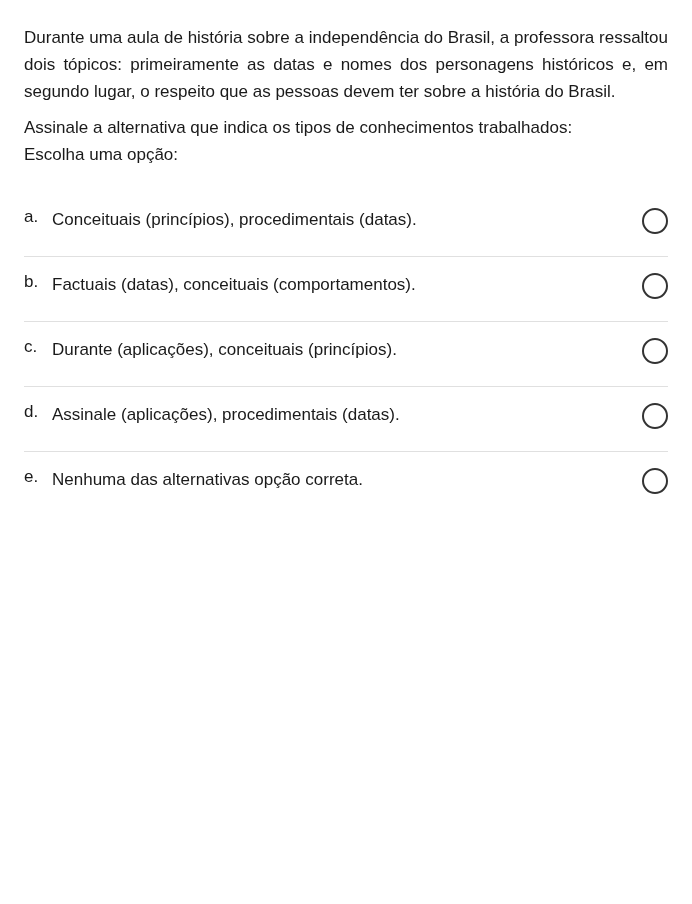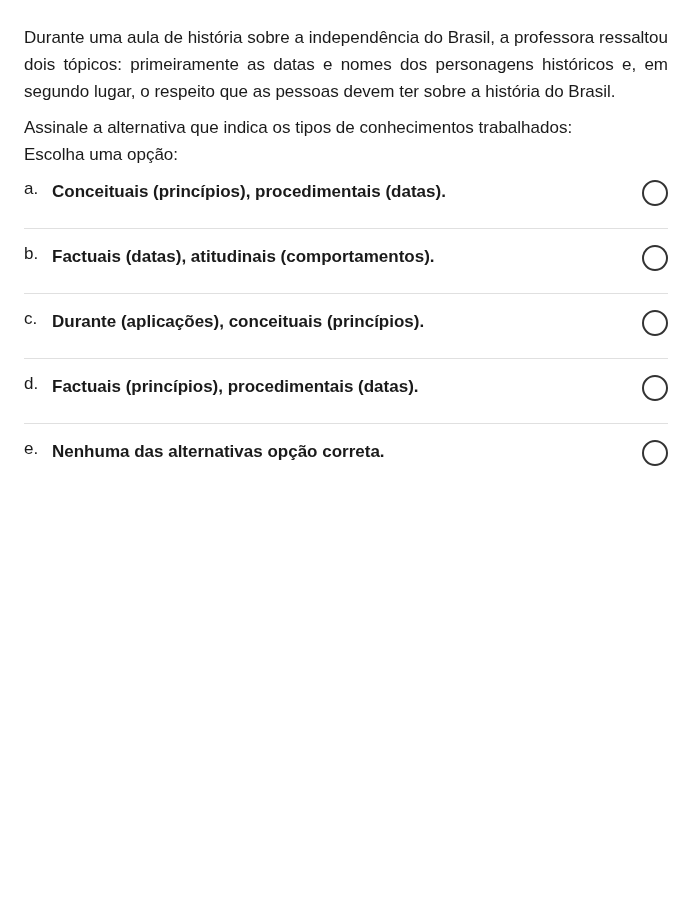--- a/index.html
+++ b/index.html
@@ -23,20 +23,21 @@
       line-height: 1.6;
       margin-bottom: 8px;
     }
 
     .instructions {
       line-height: 1.6;
     }
 
     .choose-option {
       line-height: 1.6;
+      margin-bottom: 28px;
     }
 
     .options-list {
       list-style: none;
       padding: 0;
     }
 
     .option-item {
       display: flex;
       align-items: flex-start;
@@ -57,21 +58,20 @@
       font-size: 17px;
       color: #1a1a1a;
       padding-top: 1px;
     }
 
     .option-label {
       flex: 1;
       line-height: 1.6;
       font-size: 17px;
       color: #1a1a1a;
-      font-weight: bold;
     }
 
     .radio-btn {
       width: 26px;
       height: 26px;
       border-radius: 50%;
       border: 2px solid #333333;
       background: transparent;
       flex-shrink: 0;
       margin-left: 12px;
@@ -105,37 +105,37 @@
       <div class="option-left">
         <span class="option-letter">a.</span>
         <span class="option-label">Conceituais (princípios), procedimentais (datas).</span>
       </div>
       <input type="radio" name="quiz-option" class="radio-btn" style="">
     </li>
     <hr class="separator">
     <li class="option-item">
       <div class="option-left">
         <span class="option-letter">b.</span>
-        <span class="option-label">Factuais (datas), atitudinais (comportamentos).</span>
+        <span class="option-label">Factuais (datas), conceituais (comportamentos).</span>
       </div>
       <input type="radio" name="quiz-option" class="radio-btn" style="">
     </li>
     <hr class="separator">
     <li class="option-item">
       <div class="option-left">
         <span class="option-letter">c.</span>
         <span class="option-label">Durante (aplicações), conceituais (princípios).</span>
       </div>
       <input type="radio" name="quiz-option" class="radio-btn" style="">
     </li>
     <hr class="separator">
     <li class="option-item">
       <div class="option-left">
         <span class="option-letter">d.</span>
-        <span class="option-label">Factuais (princípios), procedimentais (datas).</span>
+        <span class="option-label">Assinale (aplicações), procedimentais (datas).</span>
       </div>
       <input type="radio" name="quiz-option" class="radio-btn" style="">
     </li>
     <hr class="separator">
     <li class="option-item">
       <div class="option-left">
         <span class="option-letter">e.</span>
         <span class="option-label">Nenhuma das alternativas opção correta.</span>
       </div>
       <input type="radio" name="quiz-option" class="radio-btn" style="">

